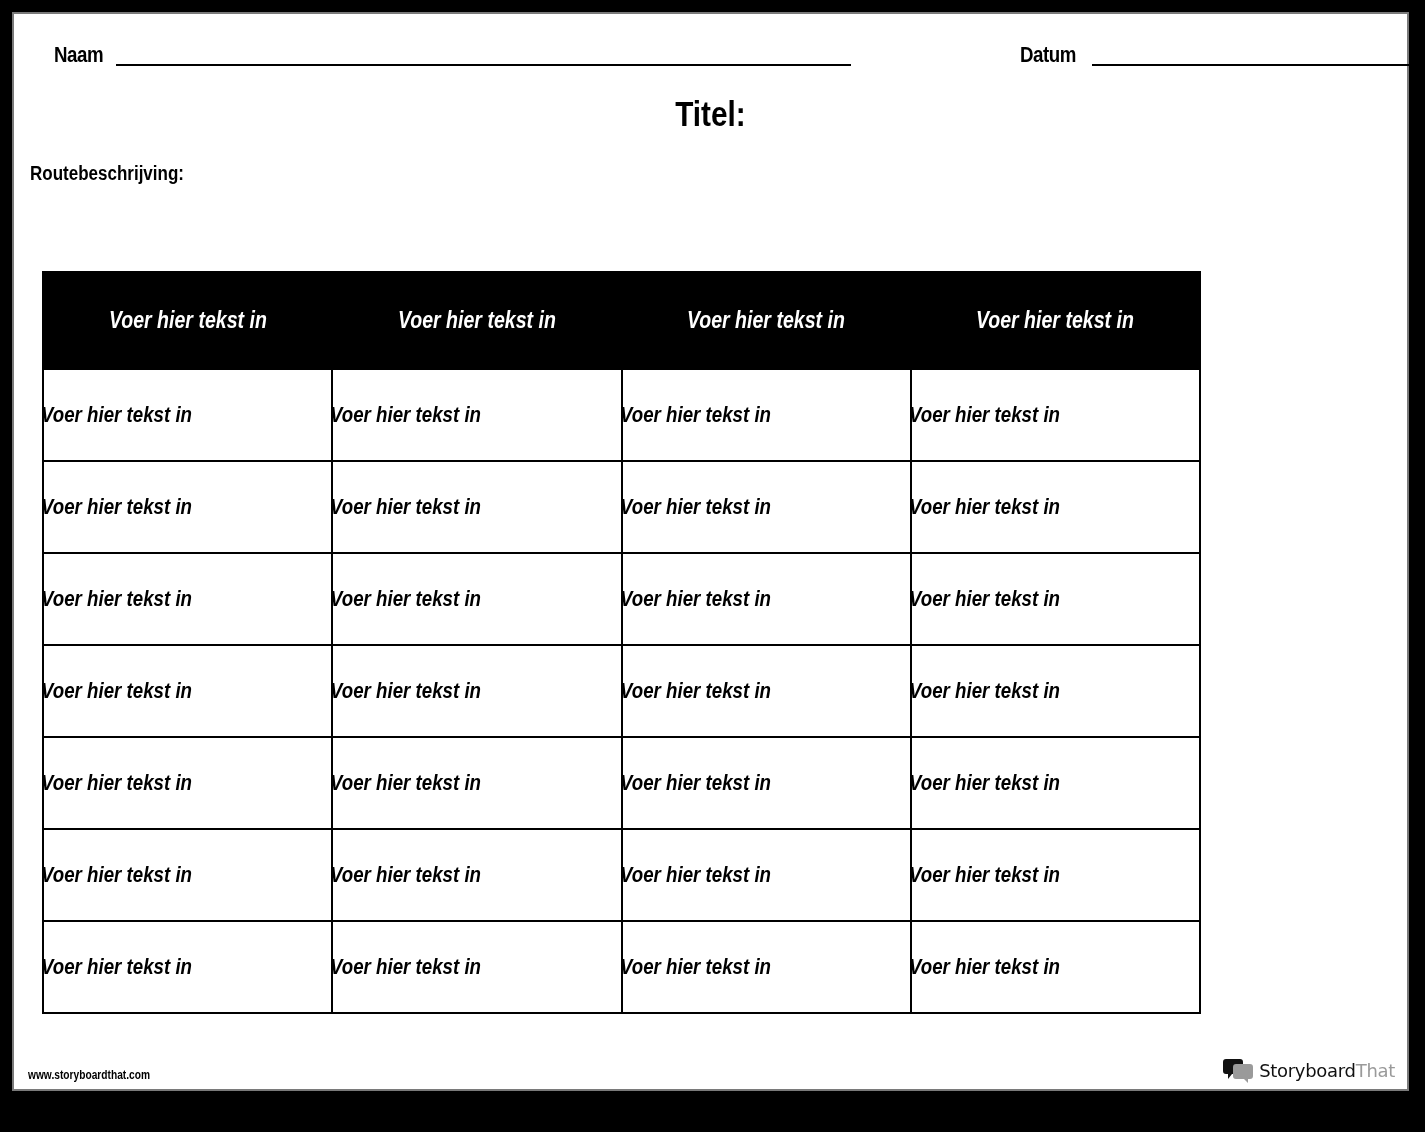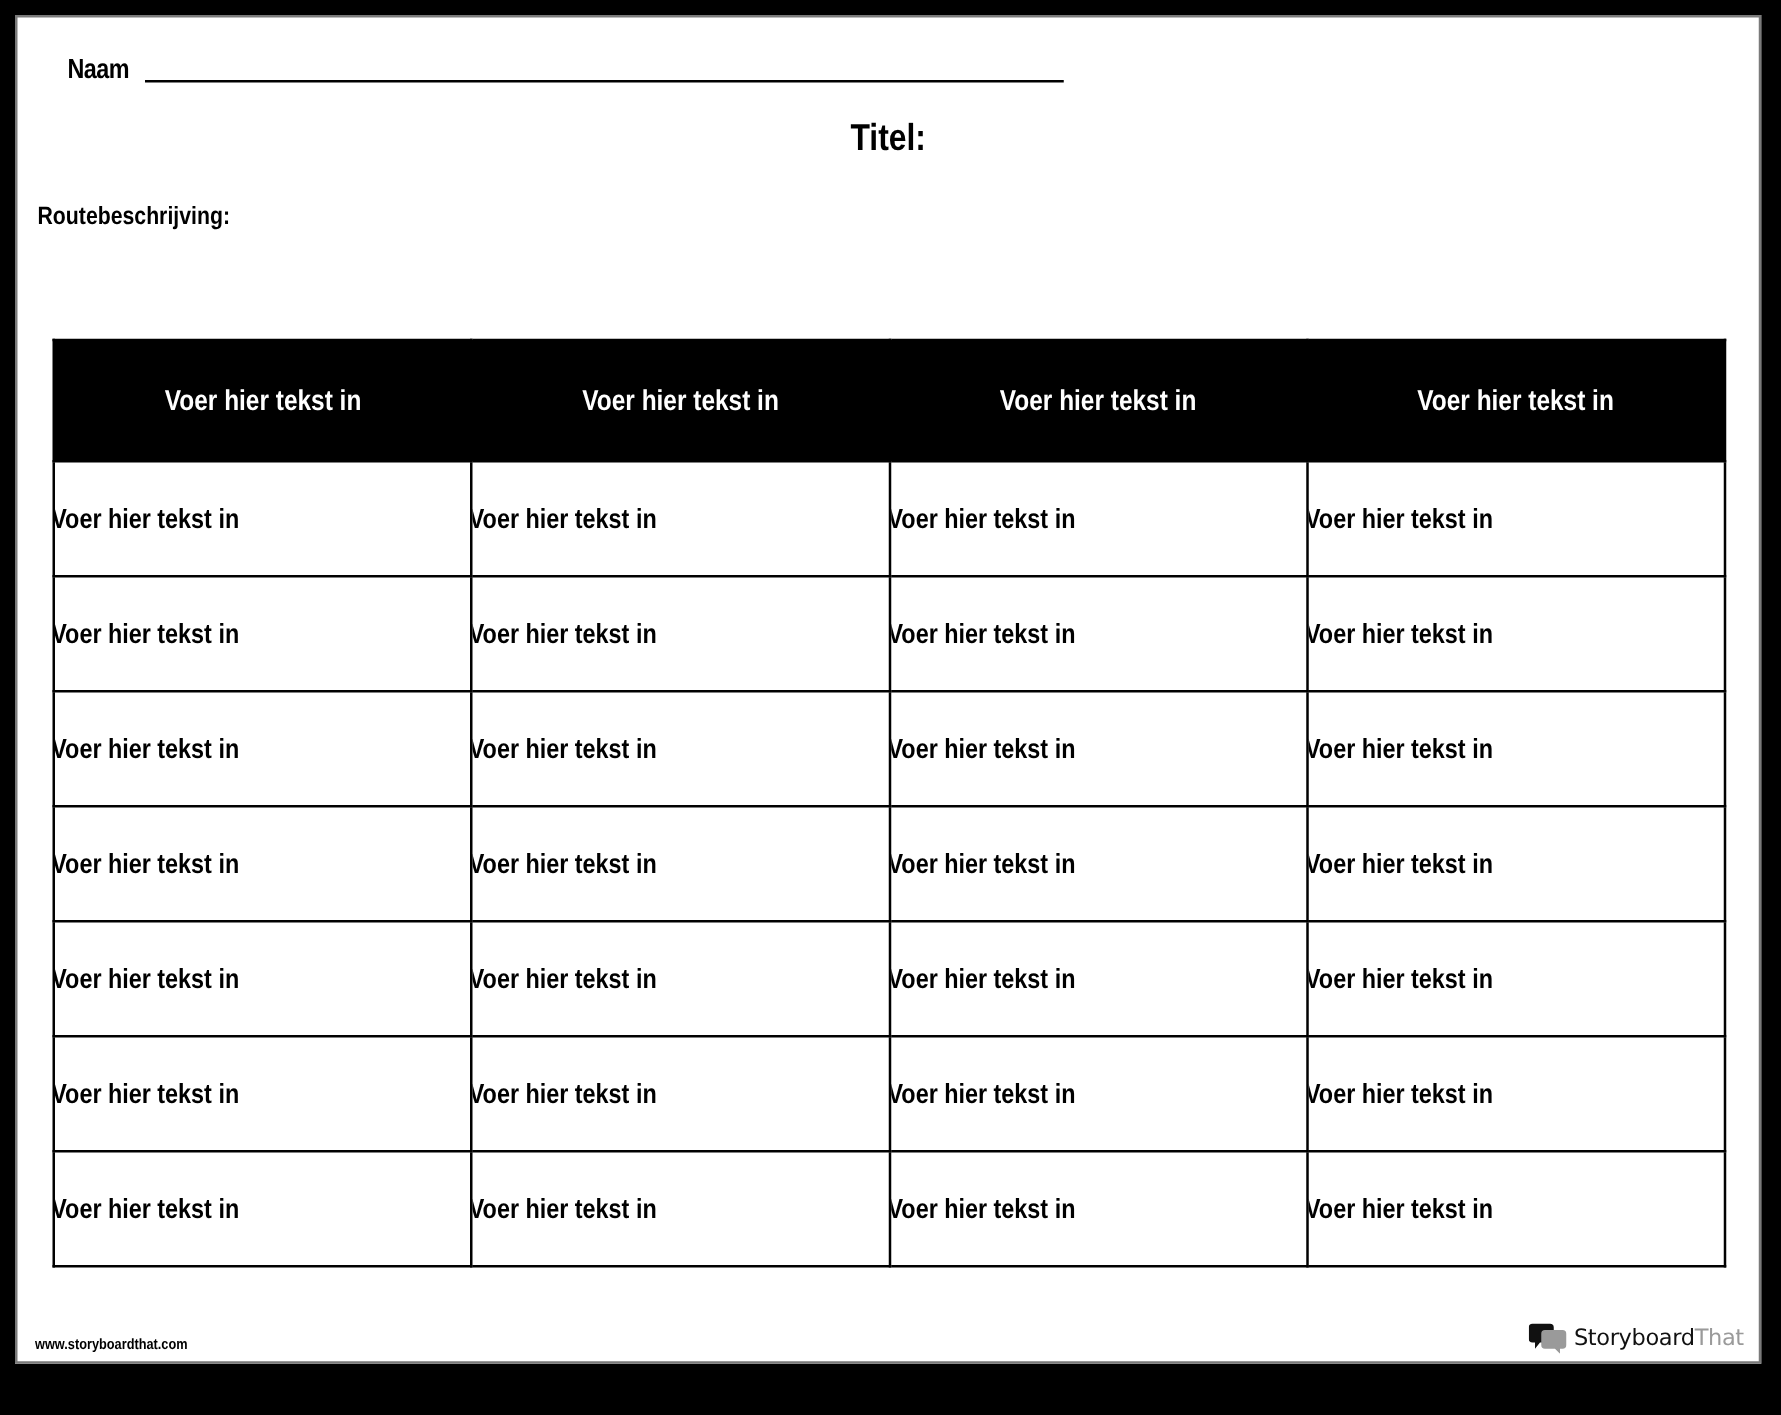--- a/index.html
+++ b/index.html
@@ -50,21 +50,21 @@
     #date-row .field-label { width: 72px; }
     #date-row .field-line { width: 326px; }
 
     .title {
       position: absolute;
       top: 82px;
       left: 0;
       width: 100%;
       text-align: center;
       font-weight: bold;
-      font-size: 30px;
+      font-size: 35px;
       line-height: 1;
     }
     .title span {
       display: inline-block;
       transform: scaleX(0.85);
     }
     .directions {
       position: absolute;
       top: 149px;
       left: 16px;
@@ -72,23 +72,24 @@
       font-size: 20px;
       line-height: 1;
       transform: scaleX(0.85);
       transform-origin: left top;
     }
 
     .table {
       position: absolute;
       left: 28px;
       top: 257px;
-      width: 1339px;
+      width: 1159px;
       border-collapse: collapse;
       table-layout: fixed;
+      font-style: italic;
     }
     .table th {
       background: #000;
       color: #fff;
       height: 95px;
       font-size: 23px;
       font-weight: bold;
       text-align: center;
       padding: 0;
       border: 2px solid #000;
@@ -144,20 +145,24 @@
 </head>
 <body>
 
 <div class="sheet">
 
   <div class="field-row" id="name-row">
     <span class="field-label">Naam</span>
     <span class="field-line"></span>
   </div>
 
+  <div class="field-row" id="date-row">
+    <span class="field-label">Datum</span>
+    <span class="field-line"></span>
+  </div>
 
   <div class="title">
     <span>Titel:</span>
   </div>
 
   <div class="directions">Routebeschrijving:</div>
 
   <table class="table">
     <thead>
       <tr>

